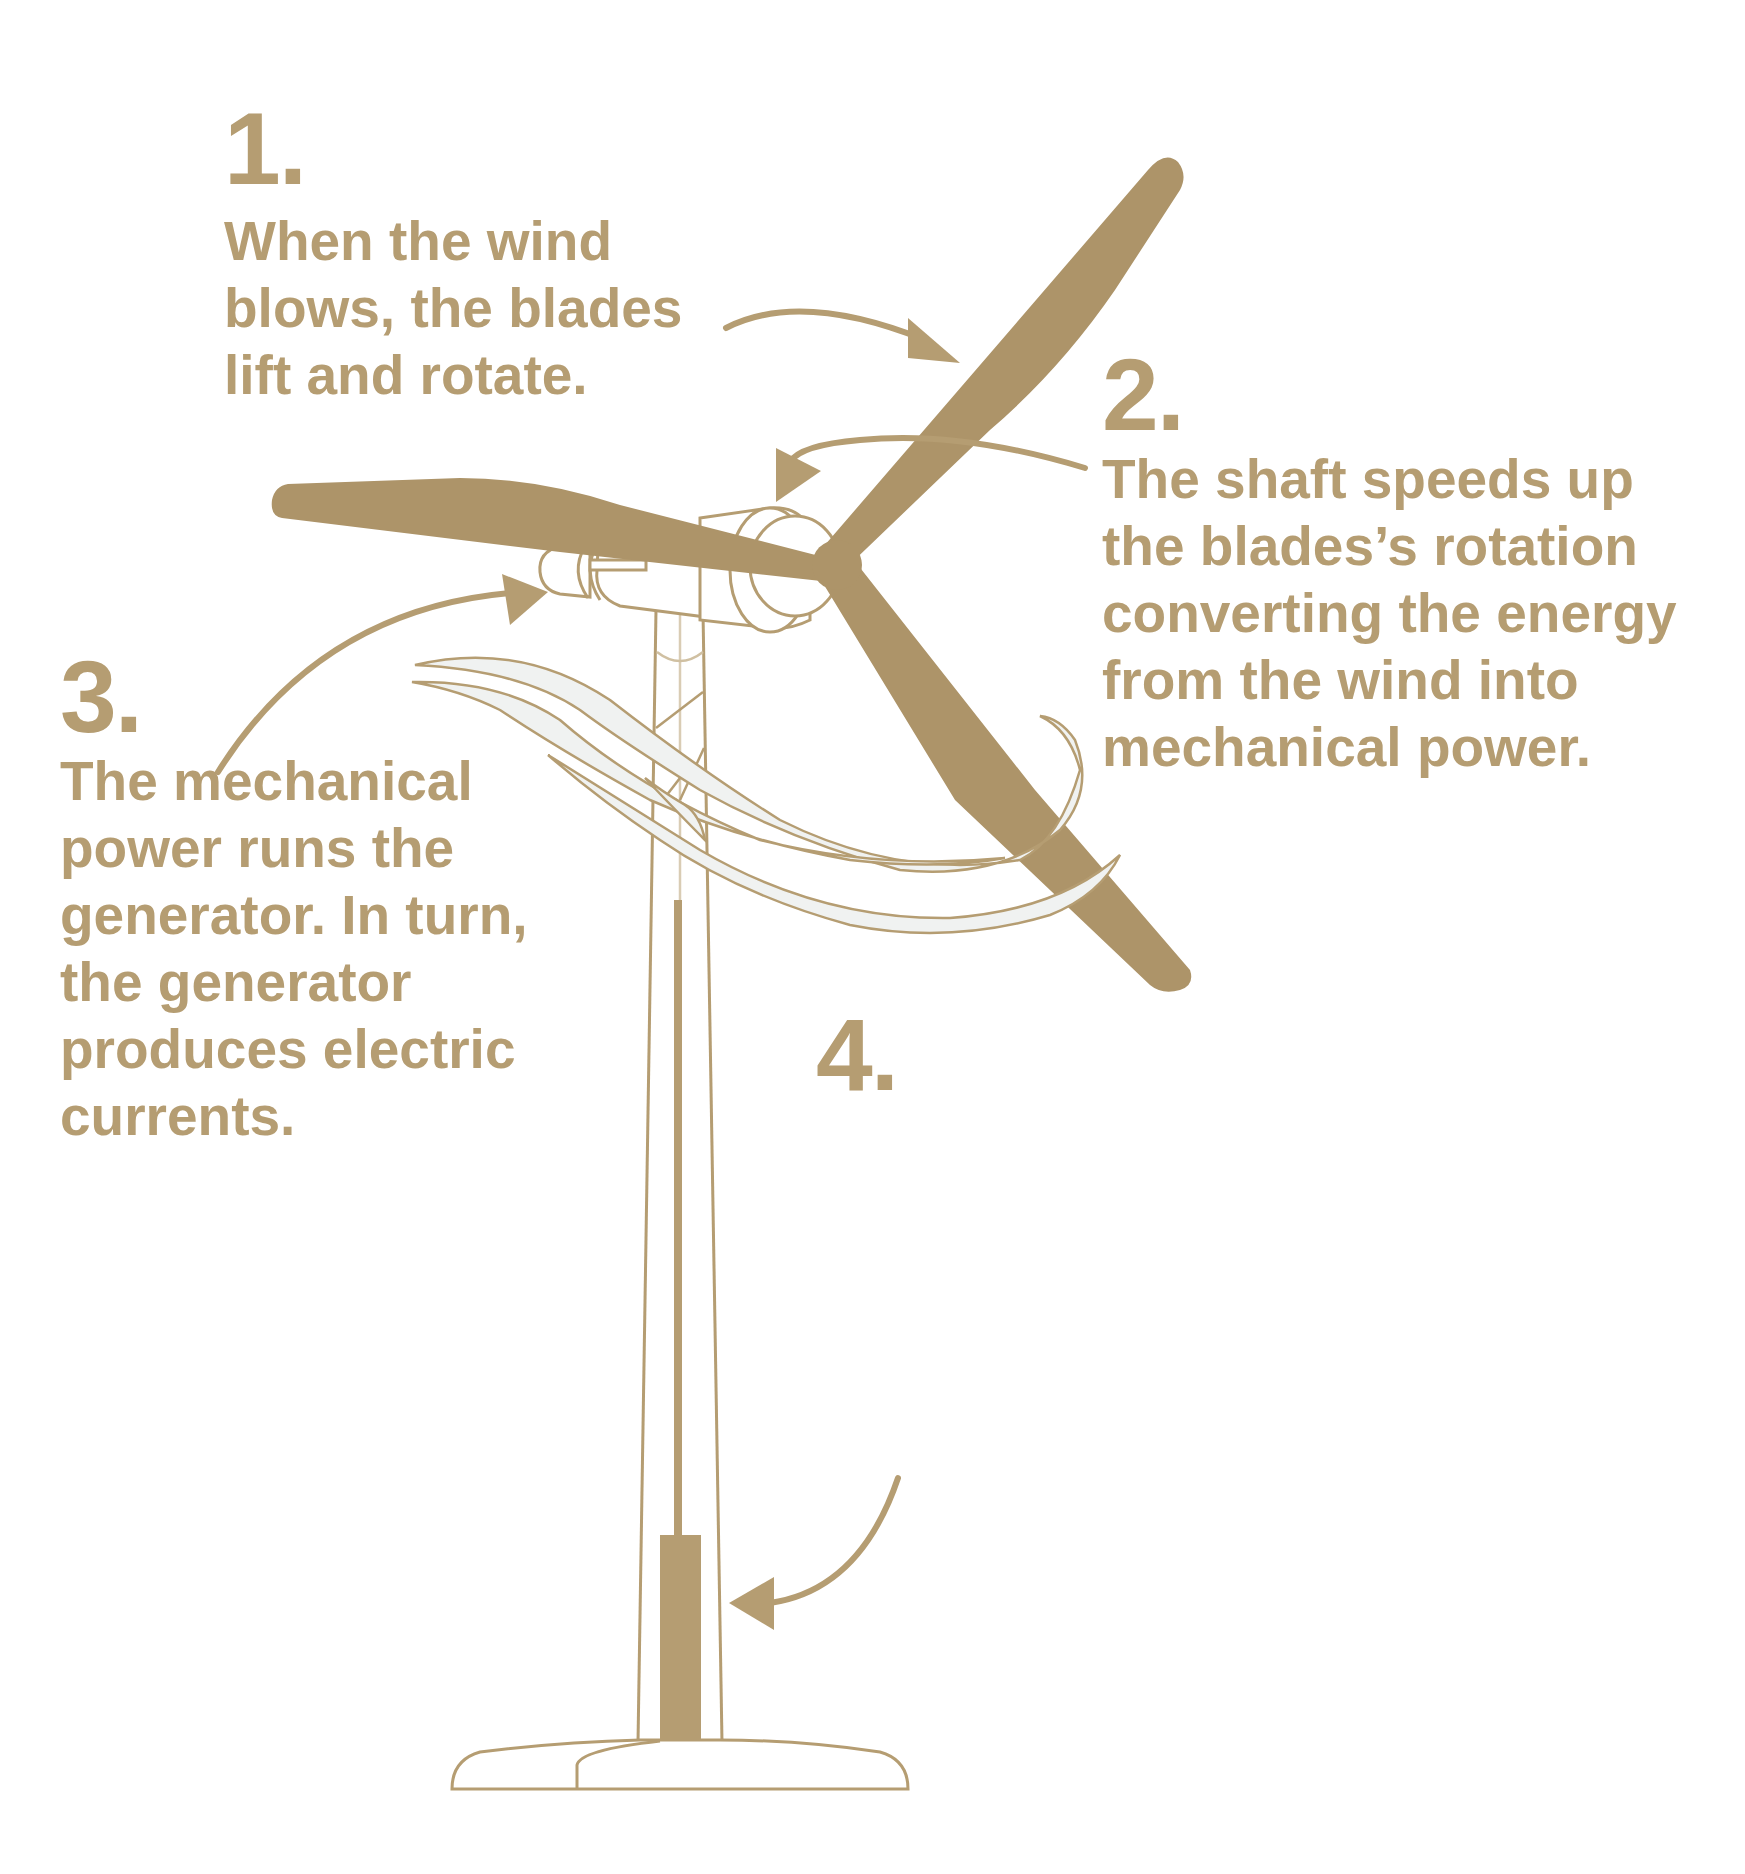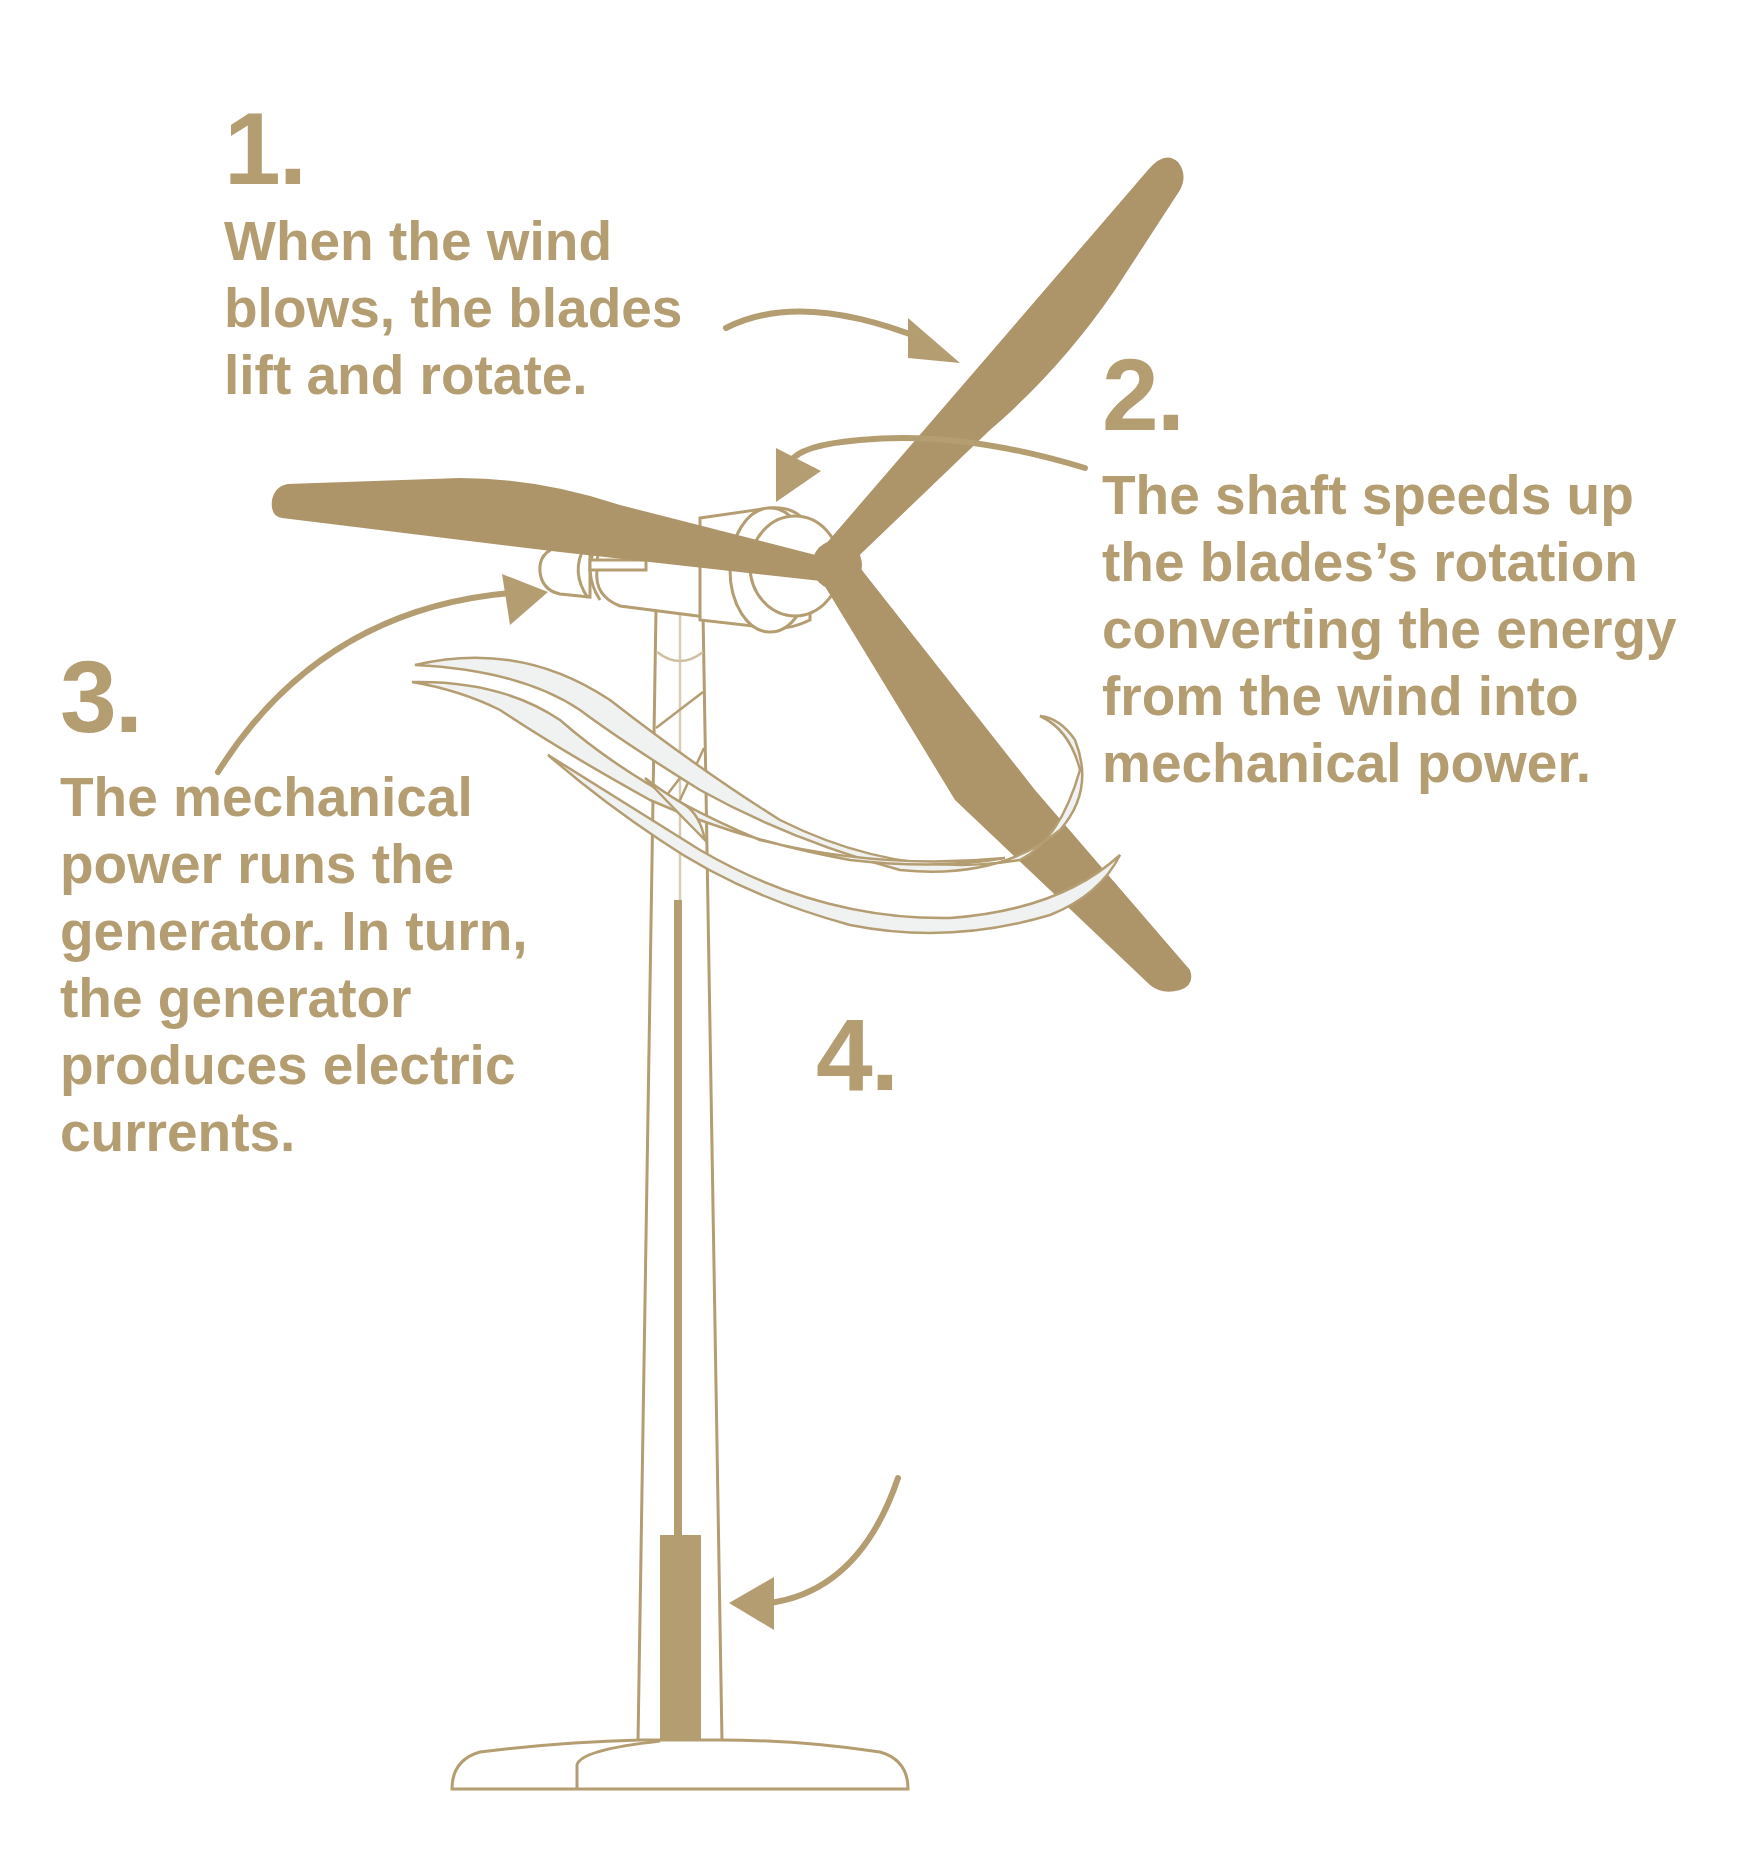--- a/index.html
+++ b/index.html
@@ -26,23 +26,23 @@
     }
     .step .body {
       display: block;
       font-size: 55px;
       line-height: 67px;
       white-space: pre-line;
     }
     #step1 { left: 224px; top: 98px; }
     #step1 .body { margin-top: 8px; }
     #step2 { left: 1102px; top: 344px; }
-    #step2 .body { margin-top: 16px; }
+    #step2 .body { }
     #step3 { left: 60px; top: 646px; }
-    #step3 .body { margin-top: 16px; }
+    #step3 .body { }
     #step4 { left: 816px; top: 1004px; }
     #step4 .body { margin-top: 42px; }
   </style>
 </head>
 <body>
 
 <div id="canvas">
 
   <svg class="art" width="1745" height="1874" viewBox="0 0 1745 1874">
 

